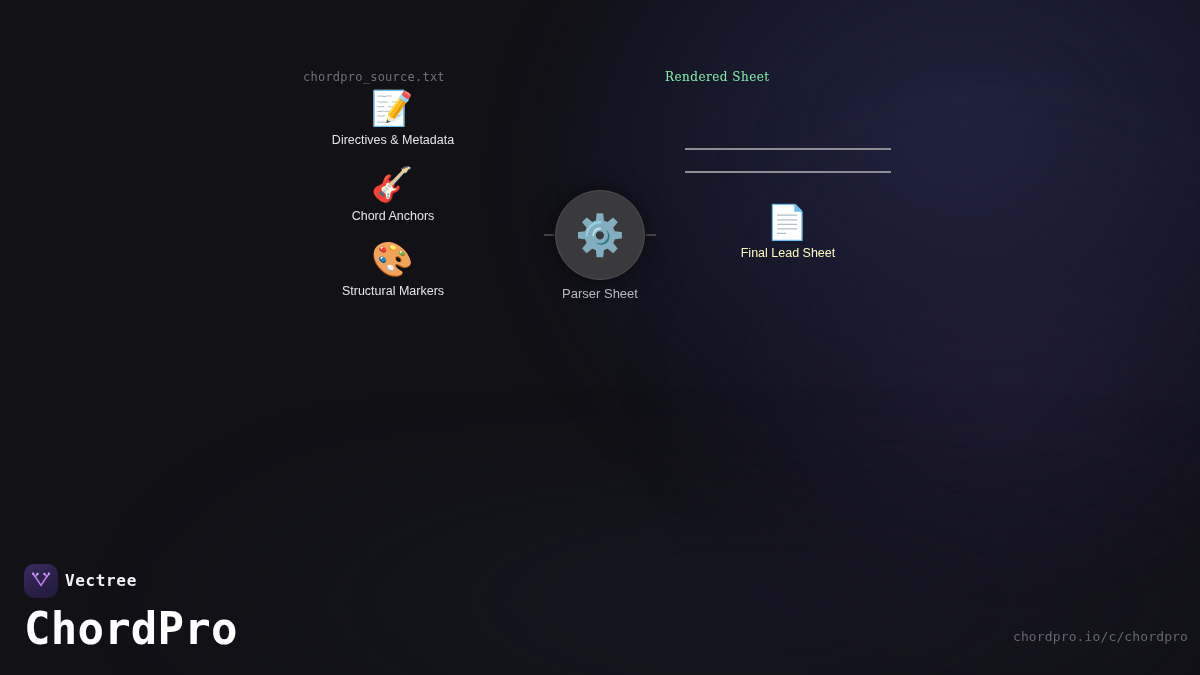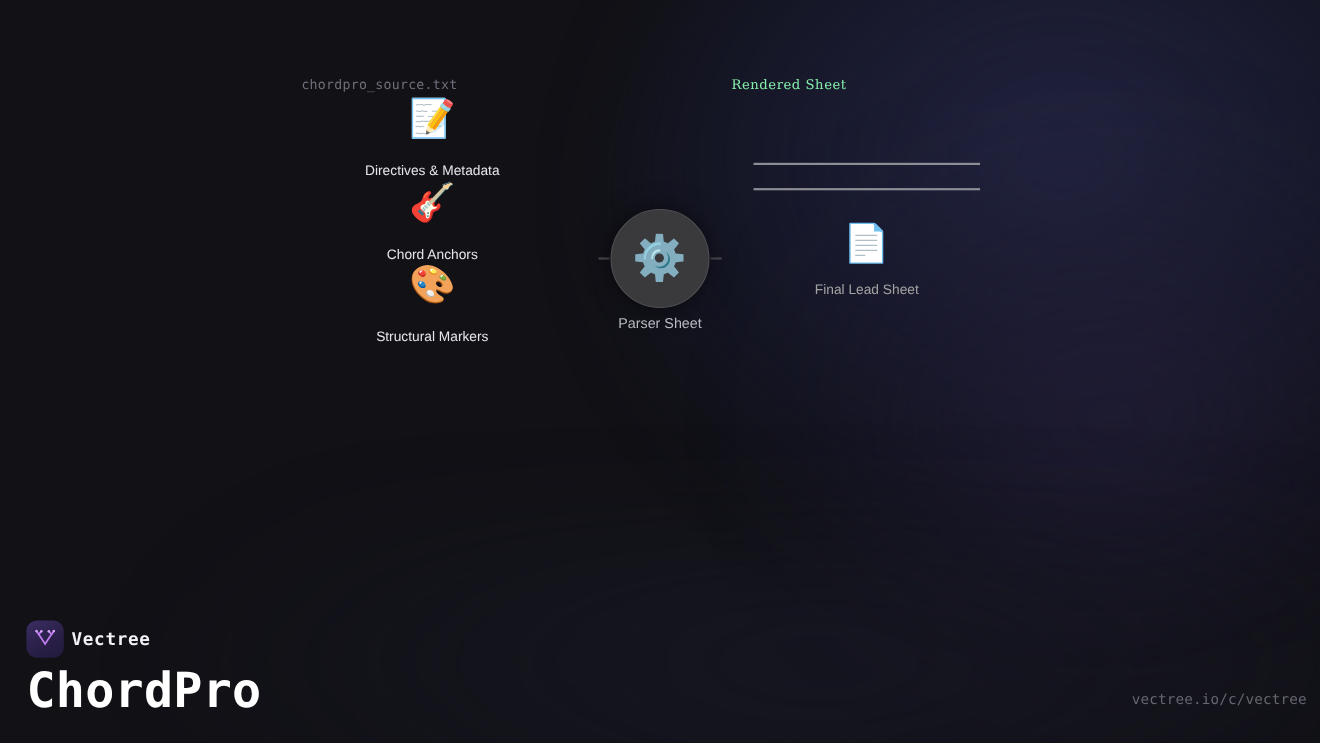--- a/index.html
+++ b/index.html
@@ -95,21 +95,21 @@
   }
   .source-node .node-emoji {
     font-size: 34px;
     line-height: 44px;
     height: 44px;
     display: block;
     font-family: "DejaVu Sans", sans-serif;
   }
   .source-node .node-label {
     display: block;
-    margin-top: 18px;
+    margin-top: 3px;
     font-size: 12.5px;
     line-height: 15px;
     color: #e4e4ea;
     white-space: nowrap;
   }
 
   
   #processor {
     position: absolute;
     left: 555px;
@@ -180,24 +180,24 @@
   }
   #output-node .node-emoji {
     font-size: 34px;
     line-height: 44px;
     height: 44px;
     display: block;
     font-family: "DejaVu Sans", sans-serif;
   }
   #output-node .node-label {
     display: block;
-    margin-top: 12px;
+    margin-top: 2px;
     font-size: 12.5px;
     line-height: 15px;
-    color: #a3a3a3;
+    color: #fef9c3;
     white-space: nowrap;
   }
 
   
   #branding {
     position: absolute;
     left: 24px;
     bottom: 22px;
     z-index: 3;
   }
@@ -247,21 +247,21 @@
 </style>
 </head>
 <body>
 
 <div id="bg-glow-navy"></div>
 <div id="bg-glow-violet"></div>
 <div id="bg-glow-bottom"></div>
 
 <div id="stage">
 
-  <div class="panel-caption mono" style="left:274px; top:70px;text-align:right;">chordpro_source.txt</div>
+  <div class="panel-caption mono" style="left:303px; top:70px;text-align:right;">chordpro_source.txt</div>
 
   <div class="source-node" style="top:86px;">
     <span class="node-emoji">📝</span>
     <span class="node-label">Directives &amp; Metadata</span>
   </div>
 
   <div class="source-node" style="top:162px;">
     <span class="node-emoji">🎸</span>
     <span class="node-label">Chord Anchors</span>
   </div>
@@ -311,13 +311,13 @@
           <circle cx="13.4" cy="1.9" r="1.15"></circle>
           <circle cx="17.9" cy="1.7" r="1.15"></circle>
         </g>
       </svg>
     </div>
     <div id="brand-name">Vectree</div>
   </div>
   <div id="product-title">ChordPro</div>
 </div>
 
-<div id="site-url">vectree.io/c/vectree</div>
+<div id="site-url">chordpro.io/c/chordpro</div>
 
 </body></html>

